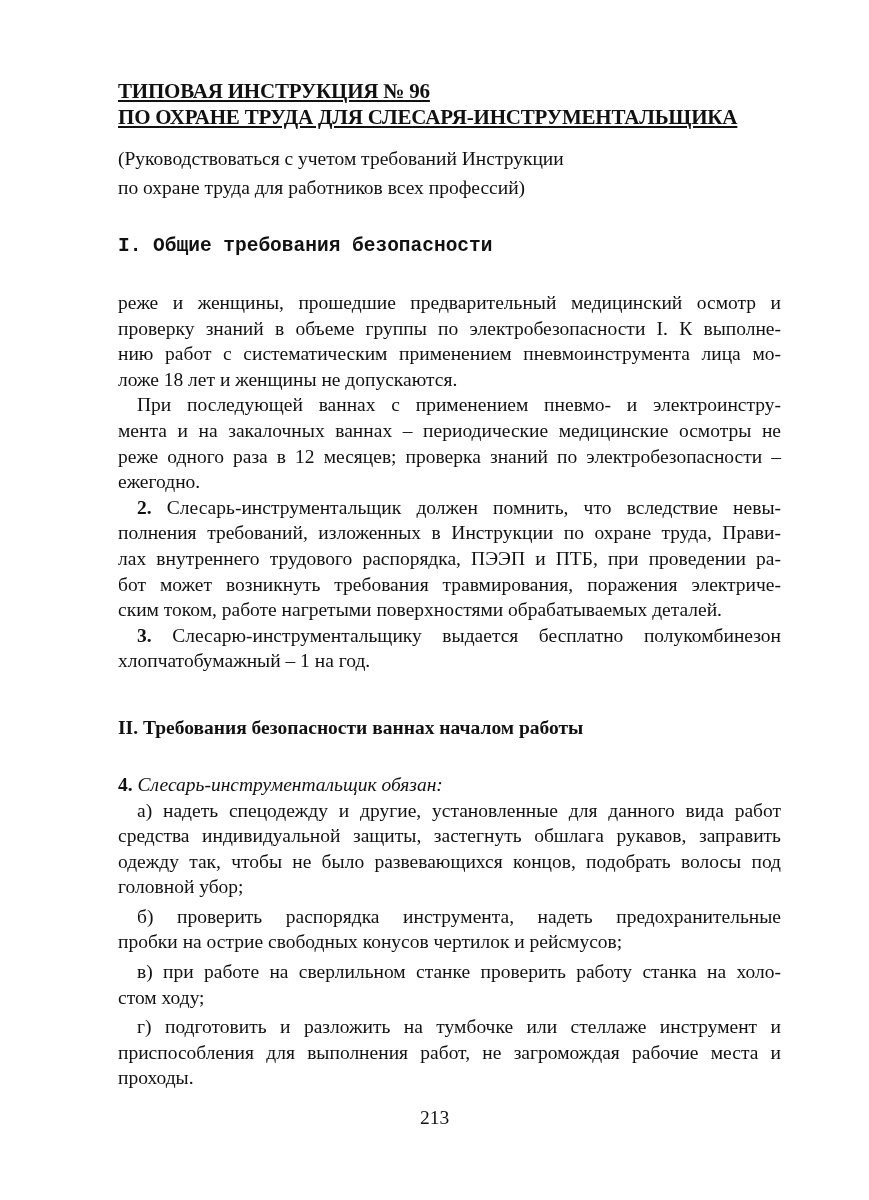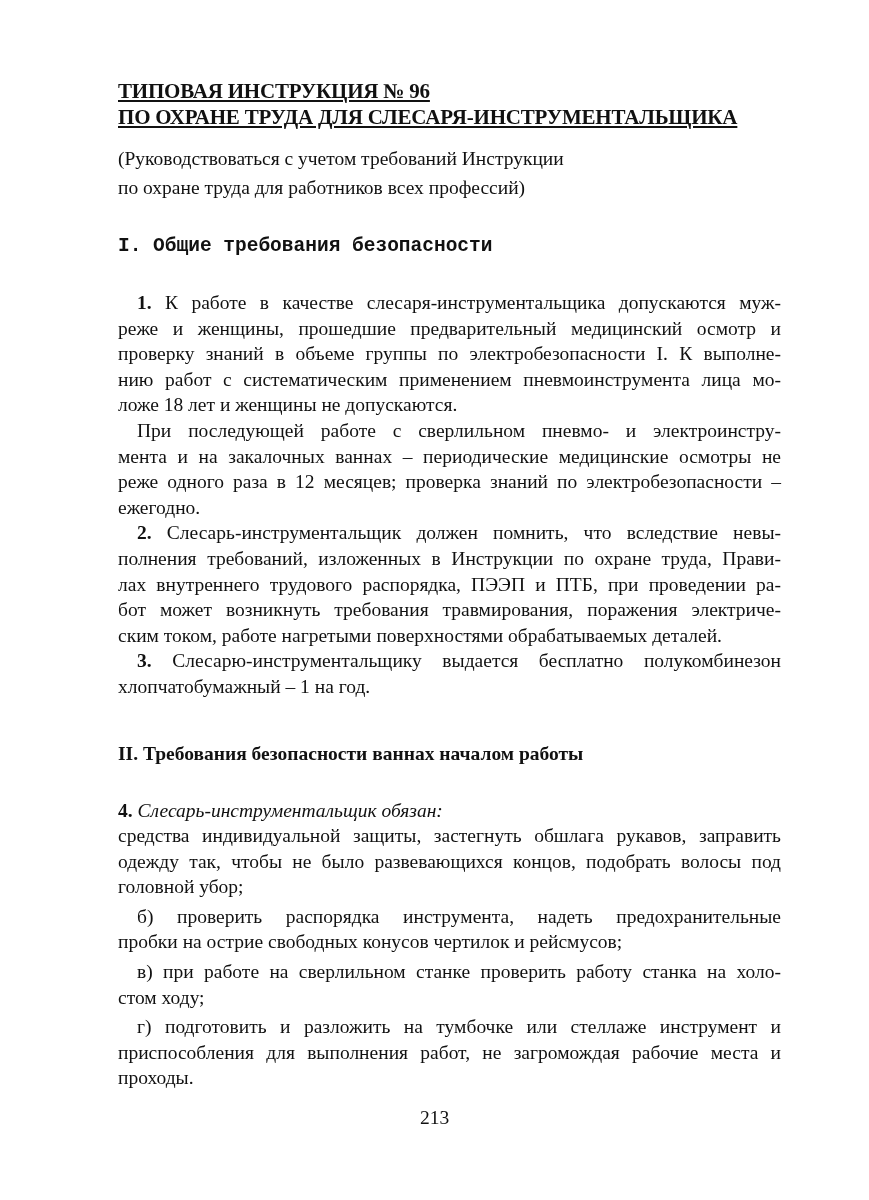--- a/index.html
+++ b/index.html
@@ -36,29 +36,28 @@
   <div class="title-line">ПО ОХРАНЕ ТРУДА ДЛЯ СЛЕСАРЯ-ИНСТРУМЕНТАЛЬЩИКА</div>
 
   <div class="note">
     <div>(Руководствоваться с учетом требований Инструкции</div>
     <div>по охране труда для работников всех профессий)</div>
   </div>
 
   <div class="section-head sh1">I. Общие требования безопасности</div>
 
   <div class="para p1">
-    <span class="line" style="padding-left: 19px; white-space: normal;"><span style="display:inline-block;width:0"></span><span class="item-num">1.</span><span> К работе в качестве слесаря-инструментальщика допускаются муж-</span></span>
     <span class="line" style="white-space: normal;">реже и женщины, прошедшие предварительный медицинский осмотр и</span>
     <span class="line" style="white-space: normal;">проверку знаний в объеме группы по электробезопасности I. К выполне-</span>
     <span class="line" style="white-space: normal;">нию работ с систематическим применением пневмоинструмента лица мо-</span>
     <span class="line last" style="white-space: normal;">ложе 18 лет и женщины не допускаются.</span>
   </div>
 
   <div class="para">
-    <span class="line" style="padding-left: 19px; white-space: normal;">При последующей работе с сверлильном пневмо- и электроинстру-</span>
+    <span class="line" style="padding-left: 19px; white-space: normal;">При последующей ваннах с применением пневмо- и электроинстру-</span>
     <span class="line" style="white-space: normal;">мента и на закалочных ваннах – периодические медицинские осмотры не</span>
     <span class="line" style="white-space: normal;">реже одного раза в 12 месяцев; проверка знаний по электробезопасности –</span>
     <span class="line last" style="white-space: normal;">ежегодно.</span>
   </div>
 
   <div class="para">
     <span class="line" style="padding-left: 19px; white-space: normal;"><span class="item-num">2.</span><span> Слесарь-инструментальщик должен помнить, что вследствие невы-</span></span>
     <span class="line" style="white-space: normal;">полнения требований, изложенных в Инструкции по охране труда, Прави-</span>
     <span class="line" style="white-space: normal;">лах внутреннего трудового распорядка, ПЭЭП и ПТБ, при проведении ра-</span>
     <span class="line" style="white-space: normal;">бот может возникнуть требования травмирования, поражения электриче-</span>
@@ -70,20 +69,21 @@
     <span class="line last" style="white-space: normal;">хлопчатобумажный – 1 на год.</span>
   </div>
 
   <div class="section-head sh2">II. Требования безопасности ваннах началом работы</div>
 
   <div class="para p4">
     <span class="line last" style="padding-left: 0px; white-space: normal;"><span class="item-num">4.</span><span class="italic-head"> Слесарь-инструментальщик обязан:</span></span>
   </div>
 
   <div class="para">
+    <span class="line" style="padding-left: 19px; white-space: normal;">а) надеть спецодежду и другие, установленные для данного вида работ</span>
     <span class="line" style="white-space: normal;">средства индивидуальной защиты, застегнуть обшлага рукавов, заправить</span>
     <span class="line" style="white-space: normal;">одежду так, чтобы не было развевающихся концов, подобрать волосы под</span>
     <span class="line last" style="white-space: normal;">головной убор;</span>
   </div>
 
   <div class="para" style="margin-top:4px">
     <span class="line" style="padding-left: 19px; white-space: normal;">б) проверить распорядка инструмента, надеть предохранительные</span>
     <span class="line last" style="white-space: normal;">пробки на острие свободных конусов чертилок и рейсмусов;</span>
   </div>
 

